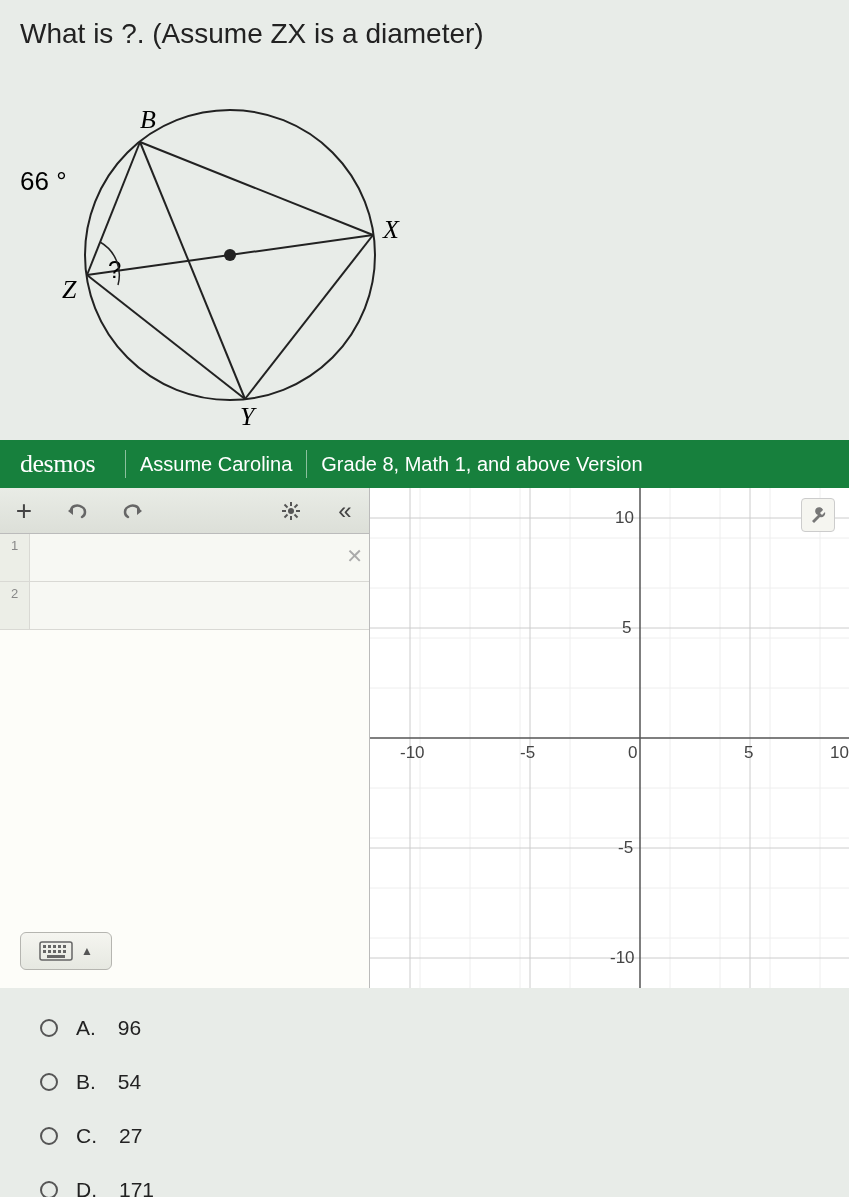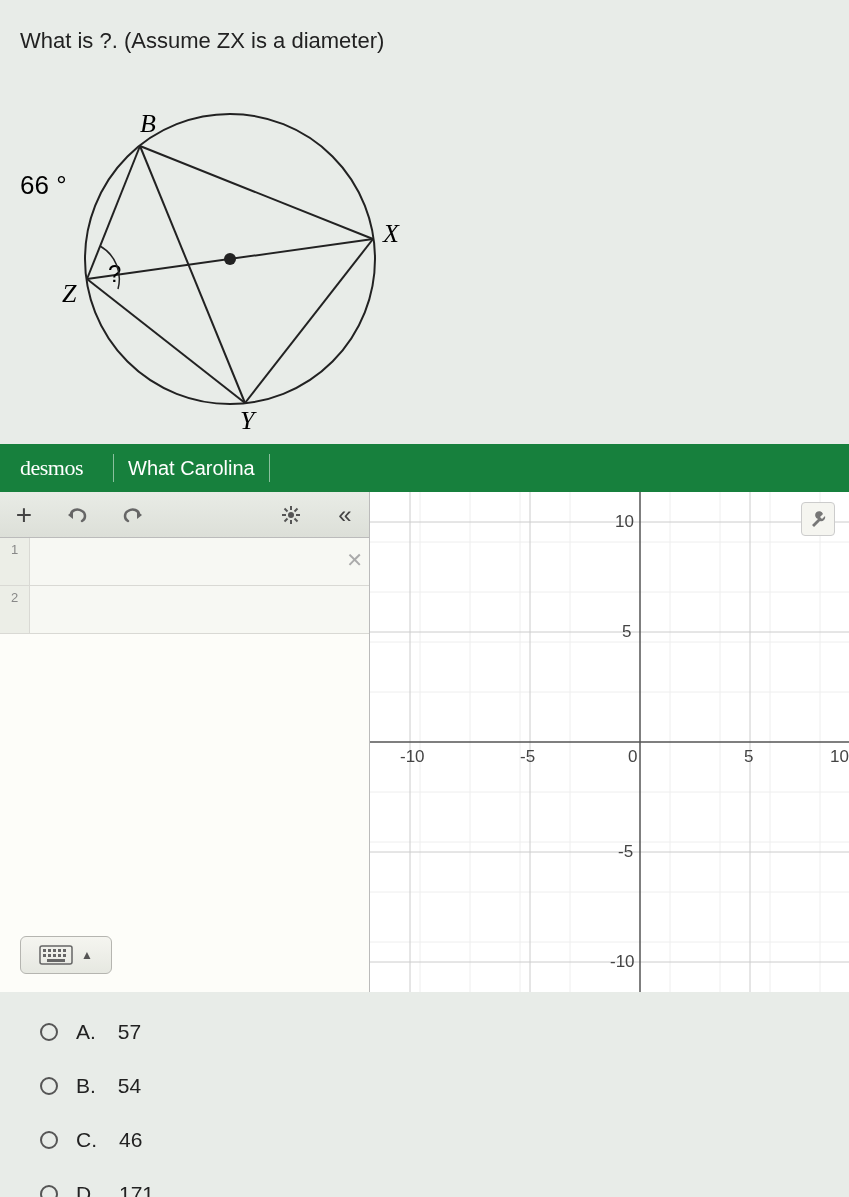--- a/index.html
+++ b/index.html
@@ -6,42 +6,41 @@
   body {
     font-family: Arial, Helvetica, sans-serif;
     background: #e8ece8;
     width: 849px;
     height: 1197px;
     position: relative;
     overflow: hidden;
   }
   .question {
     padding: 18px 20px 10px 20px;
-    font-size: 22px;
+    font-size: 28px;
     color: #222;
-    margin-top: 10px;
   }
   .diagram-area {
     width: 100%;
     height: 380px;
     position: relative;
   }
   .diagram-area svg { display: block; }
   .desmos-bar {
     background: #17803d;
     color: #fff;
     height: 48px;
     display: flex;
     align-items: center;
     font-size: 20px;
   }
   .desmos-logo {
     padding: 0 16px 0 20px;
     font-family: Georgia, serif;
-    font-size: 22px;
+    font-size: 26px;
     font-weight: 500;
     letter-spacing: -0.5px;
     text-align: center;
   }
   .bar-sep {
     width: 1px; height: 28px; background: rgba(255,255,255,0.5);
     margin: 0 14px;
   }
   .desmos-panel {
     position: relative;
@@ -169,22 +168,23 @@
     <text x="62" y="238" font-family="Georgia" font-style="italic" font-size="26" fill="#000">Z</text>
     <text x="20" y="130" font-family="Arial" font-size="26" fill="#000">66 °</text>
     <text x="108" y="218" font-family="Arial" font-size="24" fill="#000">?</text>
     <path d="M 100 182 A 38 38 0 0 1 118 225" fill="none" stroke="#222" stroke-width="1.5"></path>
   </svg>
 </div>
 
 <div class="desmos-bar">
   <span class="desmos-logo">desmos</span>
   <span class="bar-sep"></span>
-  <span>What Carolina</span>
+  <span>Assume Carolina</span>
   <span class="bar-sep"></span>
+  <span>Grade 8, Math 1, and above Version</span>
 </div>
 
 <div class="desmos-panel">
   <div class="expr-panel">
     <div class="expr-toolbar">
       <span class="tb-btn" style="font-size:28px;font-weight:300;">+</span>
       <span class="tb-btn" style="font-size:24px;">
         <svg width="22" height="18" viewBox="0 0 22 18">
             <path d="M4 9 C 4 4, 10 2, 15 5 C 19 7, 19 13, 15 15" fill="none" stroke="#666" stroke-width="2.5" stroke-linecap="round"></path>
             <polygon points="1,9 6,5 6,13" fill="#666"></polygon>
@@ -298,30 +298,30 @@
         </g>
     </svg>
     <span style="font-size:12px;">▲</span>
   </div>
 </div>
 
 <div class="answers">
   <div class="ans-row">
     <span class="radio"></span>
     <span class="ans-letter">A.</span>
-    <span>57</span>
+    <span>96</span>
   </div>
   <div class="ans-row">
     <span class="radio"></span>
     <span class="ans-letter">B.</span>
     <span>54</span>
   </div>
   <div class="ans-row">
     <span class="radio"></span>
     <span class="ans-letter">C.</span>
-    <span>46</span>
+    <span>27</span>
   </div>
   <div class="ans-row" style="margin-bottom:0;">
     <span class="radio"></span>
     <span class="ans-letter">D.</span>
     <span>171</span>
   </div>
 </div>
 
 </body></html>

